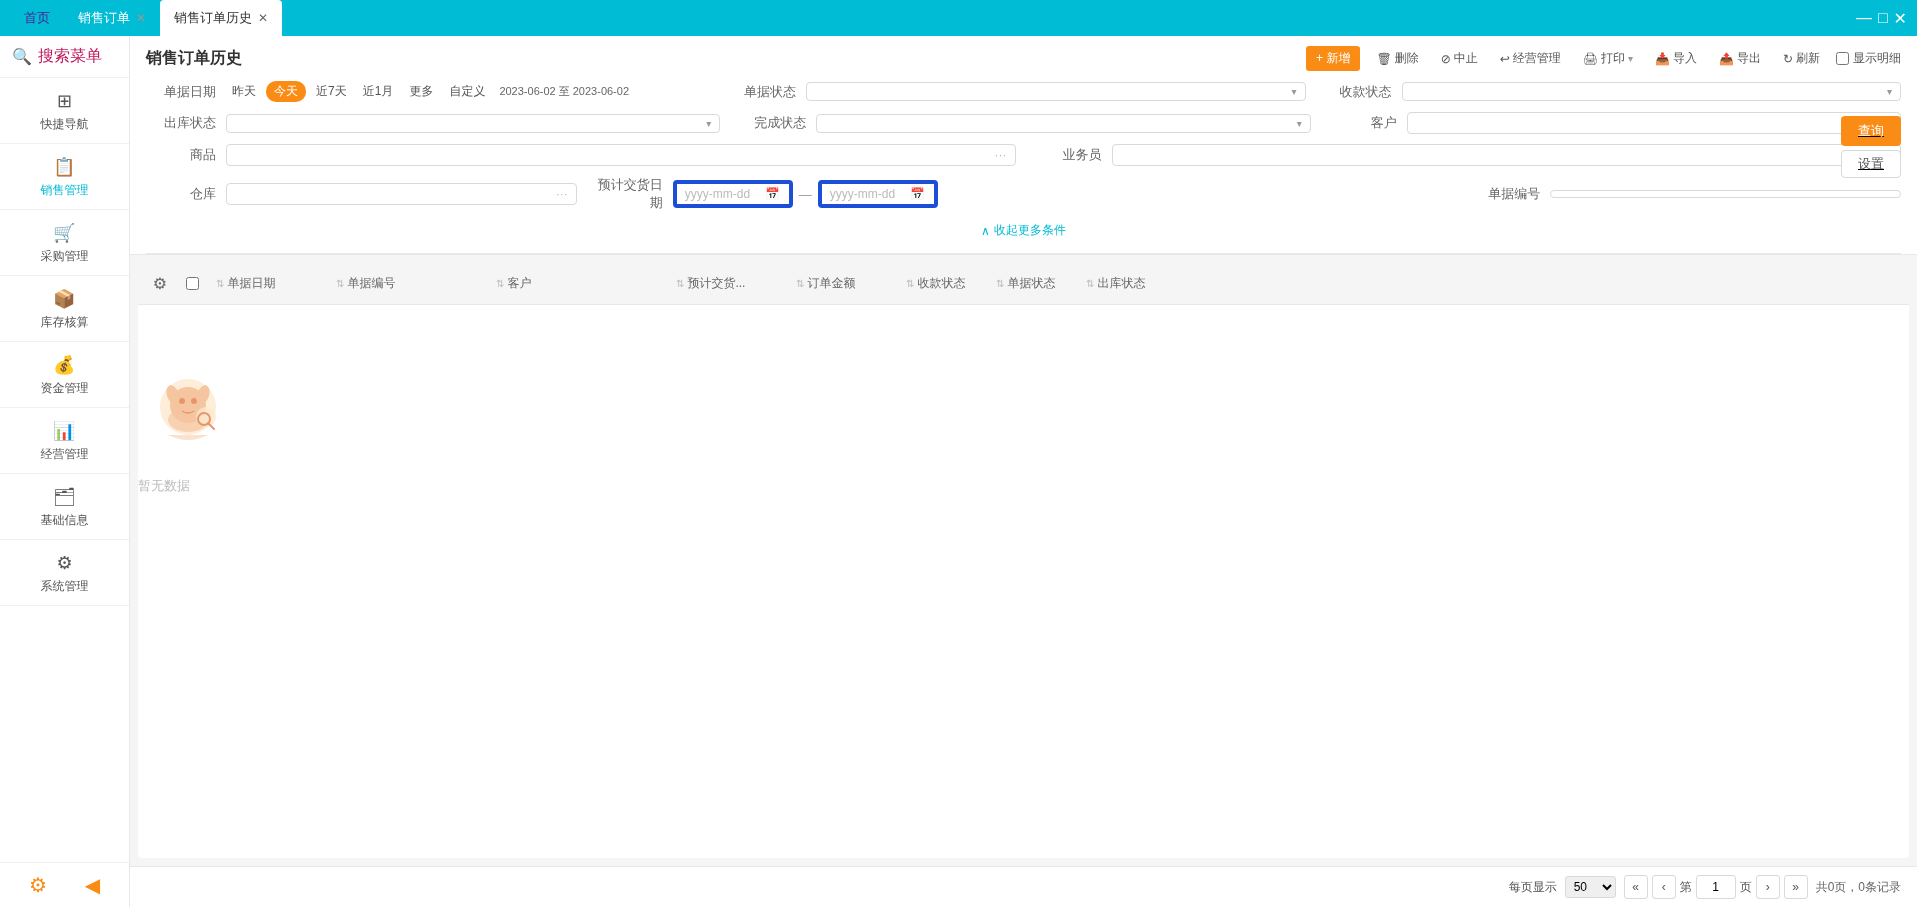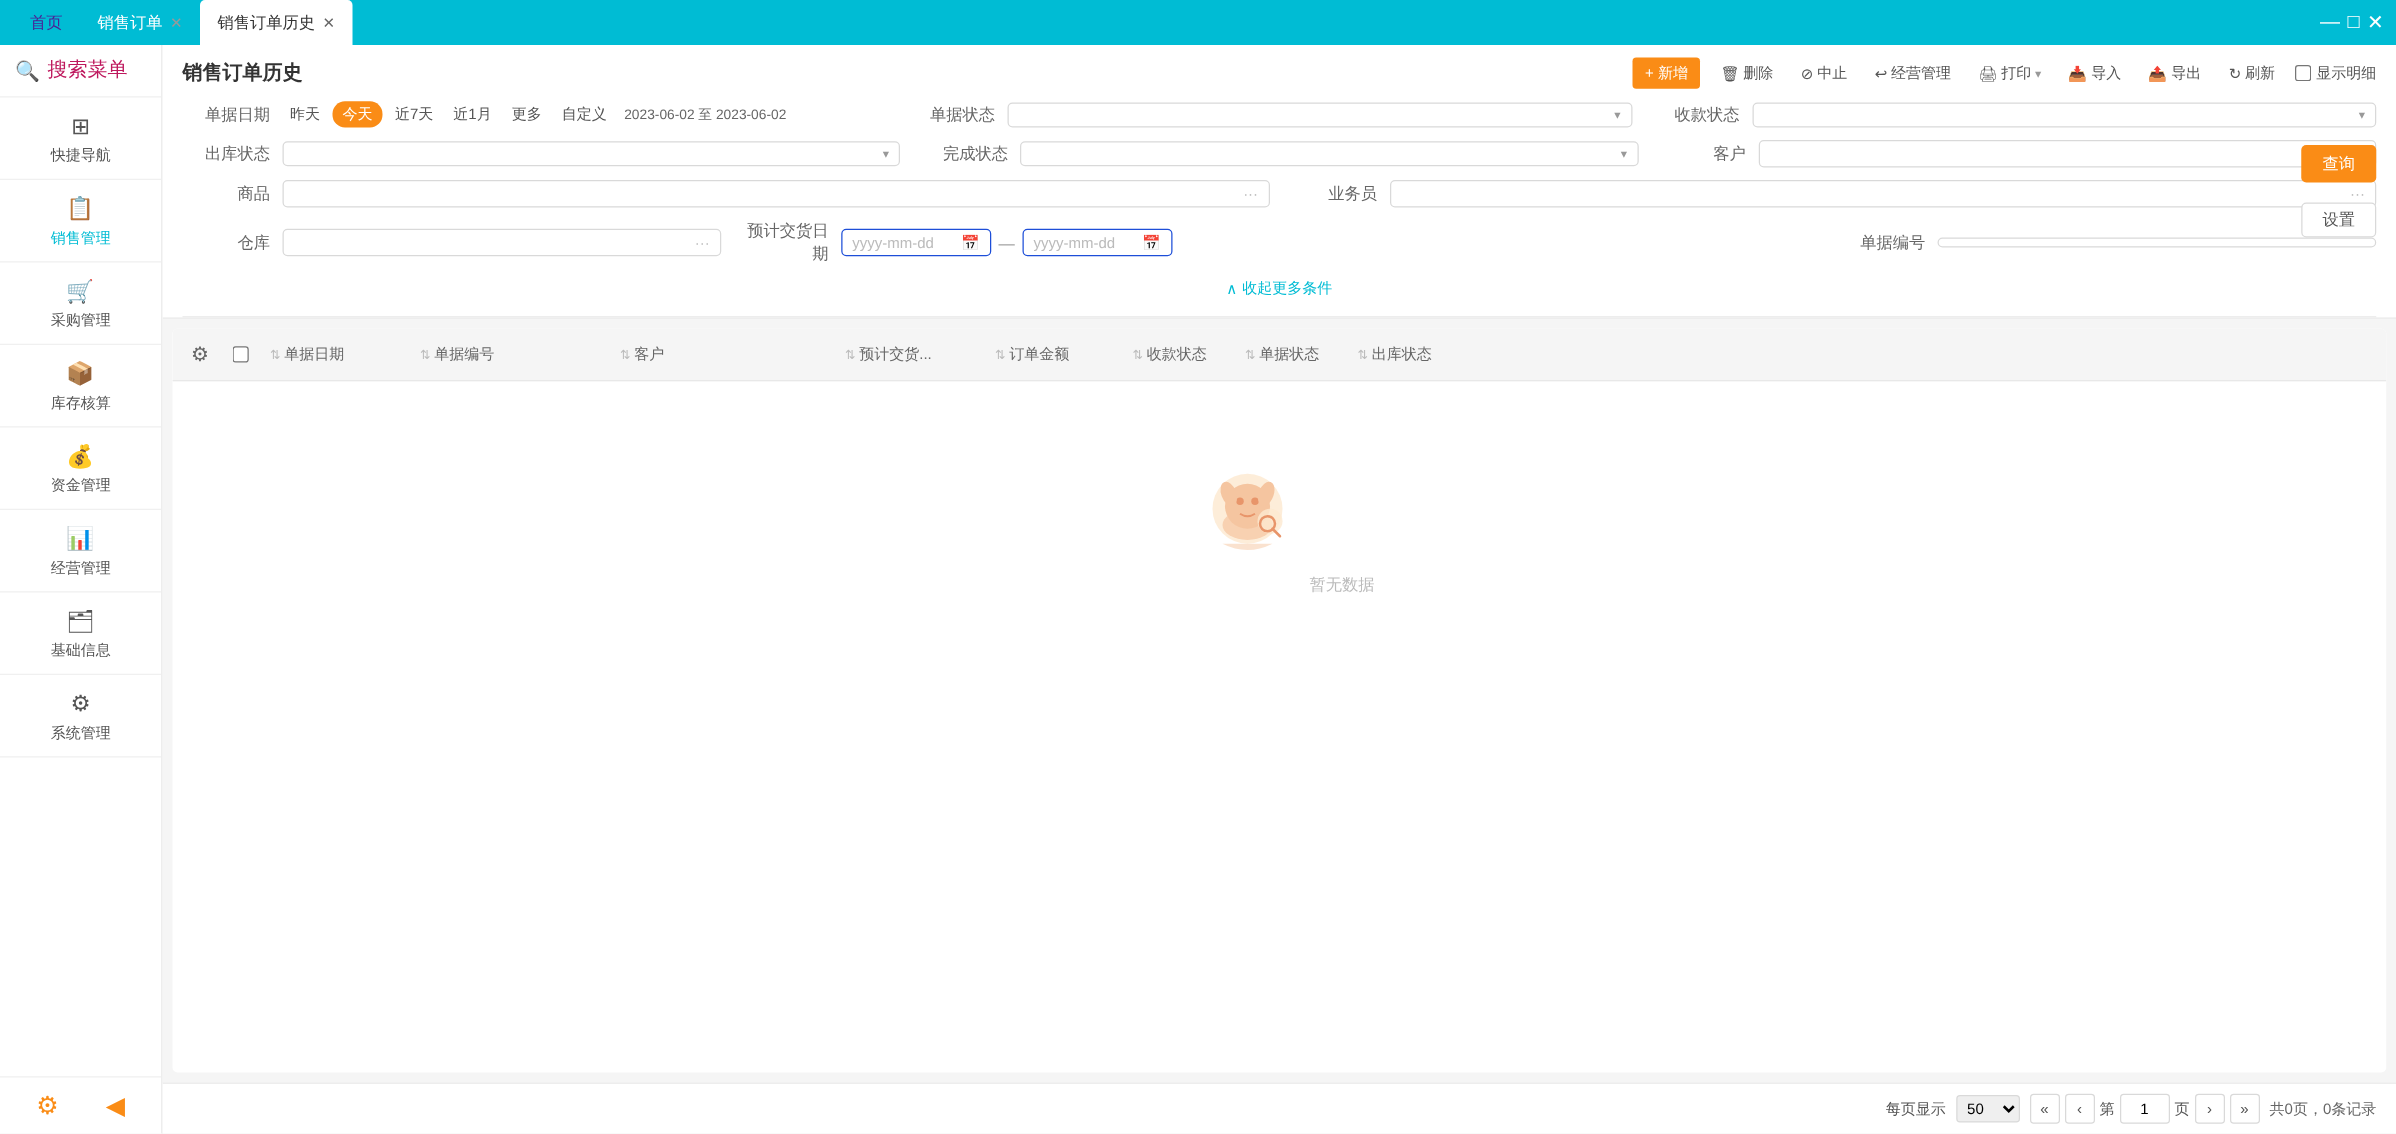--- a/index.html
+++ b/index.html
@@ -43,21 +43,21 @@
     .filter-label { width: 80px; color: #666; font-size: 13px; flex-shrink: 0; text-align: right; padding-right: 10px; }
     .filter-control { display: flex; align-items: center; flex: 1; min-width: 0; }
     .date-tabs { display: flex; align-items: center; gap: 4px; flex-wrap: wrap; }
     .date-tab { font-size: 12px; color: #555; cursor: pointer; padding: 2px 6px; border-radius: 3px; }
     .date-tab.active { background: #fa8c16; color: #fff; border-radius: 10px; padding: 2px 8px; }
     .date-range { font-size: 11px; color: #666; }
     .filter-select { display: flex; align-items: center; border: 1px solid #d9d9d9; border-radius: 4px; padding: 3px 8px; cursor: pointer; min-width: 160px; justify-content: space-between; background: #fff; }
     .filter-select .arrow { color: #999; font-size: 10px; margin-left: 6px; }
     .filter-input { border: 1px solid #d9d9d9; border-radius: 4px; padding: 3px 8px; font-size: 12px; color: #999; min-width: 160px; cursor: pointer; }
     .filter-cell { display: flex; align-items: center; }
-    .date-input { border: 1px solid #1d4ed8; border-radius: 4px; padding: 3px 8px; font-size: 12px; color: #bbb; width: 120px; cursor: pointer; display: flex; align-items: center; justify-content: space-between; }
+    .date-input { border: 4px solid #1d4ed8; border-radius: 4px; padding: 3px 8px; font-size: 12px; color: #bbb; width: 120px; cursor: pointer; display: flex; align-items: center; justify-content: space-between; }
     .date-dash { margin: 0 6px; color: #999; }
     .collapse-btn { display: flex; align-items: center; justify-content: center; color: #00bcd4; font-size: 12px; cursor: pointer; padding: 4px; gap: 4px; }
 
     
     .table-area { flex: 1; overflow: auto; background: #fff; margin: 8px; border-radius: 4px; }
     .table-header { display: flex; align-items: center; background: #f5f5f5; border-bottom: 1px solid #e8e8e8; padding: 0 6px; height: 42px; }
     .th-cell { font-size: 12px; color: #666; display: flex; align-items: center; gap: 3px; padding: 0 8px; flex-shrink: 0; }
     .th-cell .sort-icon { color: #bbb; font-size: 10px; }
     .settings-icon { font-size: 16px; color: #666; cursor: pointer; width: 32px; display: flex; align-items: center; justify-content: center; }
     .checkbox-cell { width: 32px; display: flex; align-items: center; justify-content: center; }
@@ -65,21 +65,21 @@
     .th-number { width: 160px; }
     .th-customer { width: 180px; }
     .th-delivery { width: 120px; }
     .th-amount { width: 110px; }
     .th-status { width: 90px; }
     .th-status2 { width: 90px; }
     .th-outstatus { width: 90px; }
     .th-op { flex: 1; text-align: right; }
 
     
-    .empty-state { display: flex; flex-direction: row; align-items: flex-end; justify-content: center; padding: 60px 0 40px; }
+    .empty-state { display: flex; flex-direction: column; align-items: flex-start; justify-content: center; padding: 60px 0 40px; }
     .empty-icon { width: 100px; height: 100px; position: relative; margin-bottom: 12px; }
     .empty-text { color: #bbb; font-size: 13px; }
 
     
     .footer { background: #fff; border-top: 1px solid #e8e8e8; padding: 8px 16px; display: flex; align-items: center; justify-content: flex-end; gap: 8px; flex-shrink: 0; font-size: 12px; color: #555; }
     .page-size-select { border: 1px solid #d9d9d9; border-radius: 3px; padding: 2px 4px; font-size: 12px; }
     .pagination { display: flex; align-items: center; gap: 4px; }
     .page-btn { width: 24px; height: 24px; display: flex; align-items: center; justify-content: center; border: 1px solid #d9d9d9; border-radius: 3px; cursor: pointer; color: #555; font-size: 12px; }
     .page-input { width: 40px; height: 24px; border: 1px solid #d9d9d9; border-radius: 3px; text-align: center; font-size: 12px; }
     .page-info { color: #666; }
@@ -296,21 +296,21 @@
         <div style="display:flex; justify-content:center;">
           <div class="collapse-btn">
             <span>∧</span>
             <span>收起更多条件</span>
           </div>
         </div>
       </div>
     </div>
 
     <style>
-      .action-panel { position: absolute; right: 16px; top: 80px; display: flex; flex-direction: column; gap: 16px; z-index: 10; }
+      .action-panel { position: absolute; right: 16px; top: 80px; display: flex; flex-direction: column; gap: 4px; z-index: 10; text-decoration: underline; }
       .query-btn { background: #fa8c16; color: #fff; border: none; border-radius: 4px; padding: 6px 16px; font-size: 13px; cursor: pointer; }
       .settings-btn { background: #fff; color: #555; border: 1px solid #d9d9d9; border-radius: 4px; padding: 4px 16px; font-size: 13px; cursor: pointer; }
       .main { position: relative; }
     </style>
     <div class="action-panel">
       <button class="query-btn">查询</button>
       <button class="settings-btn">设置</button>
     </div>
 
     <div class="table-area">

